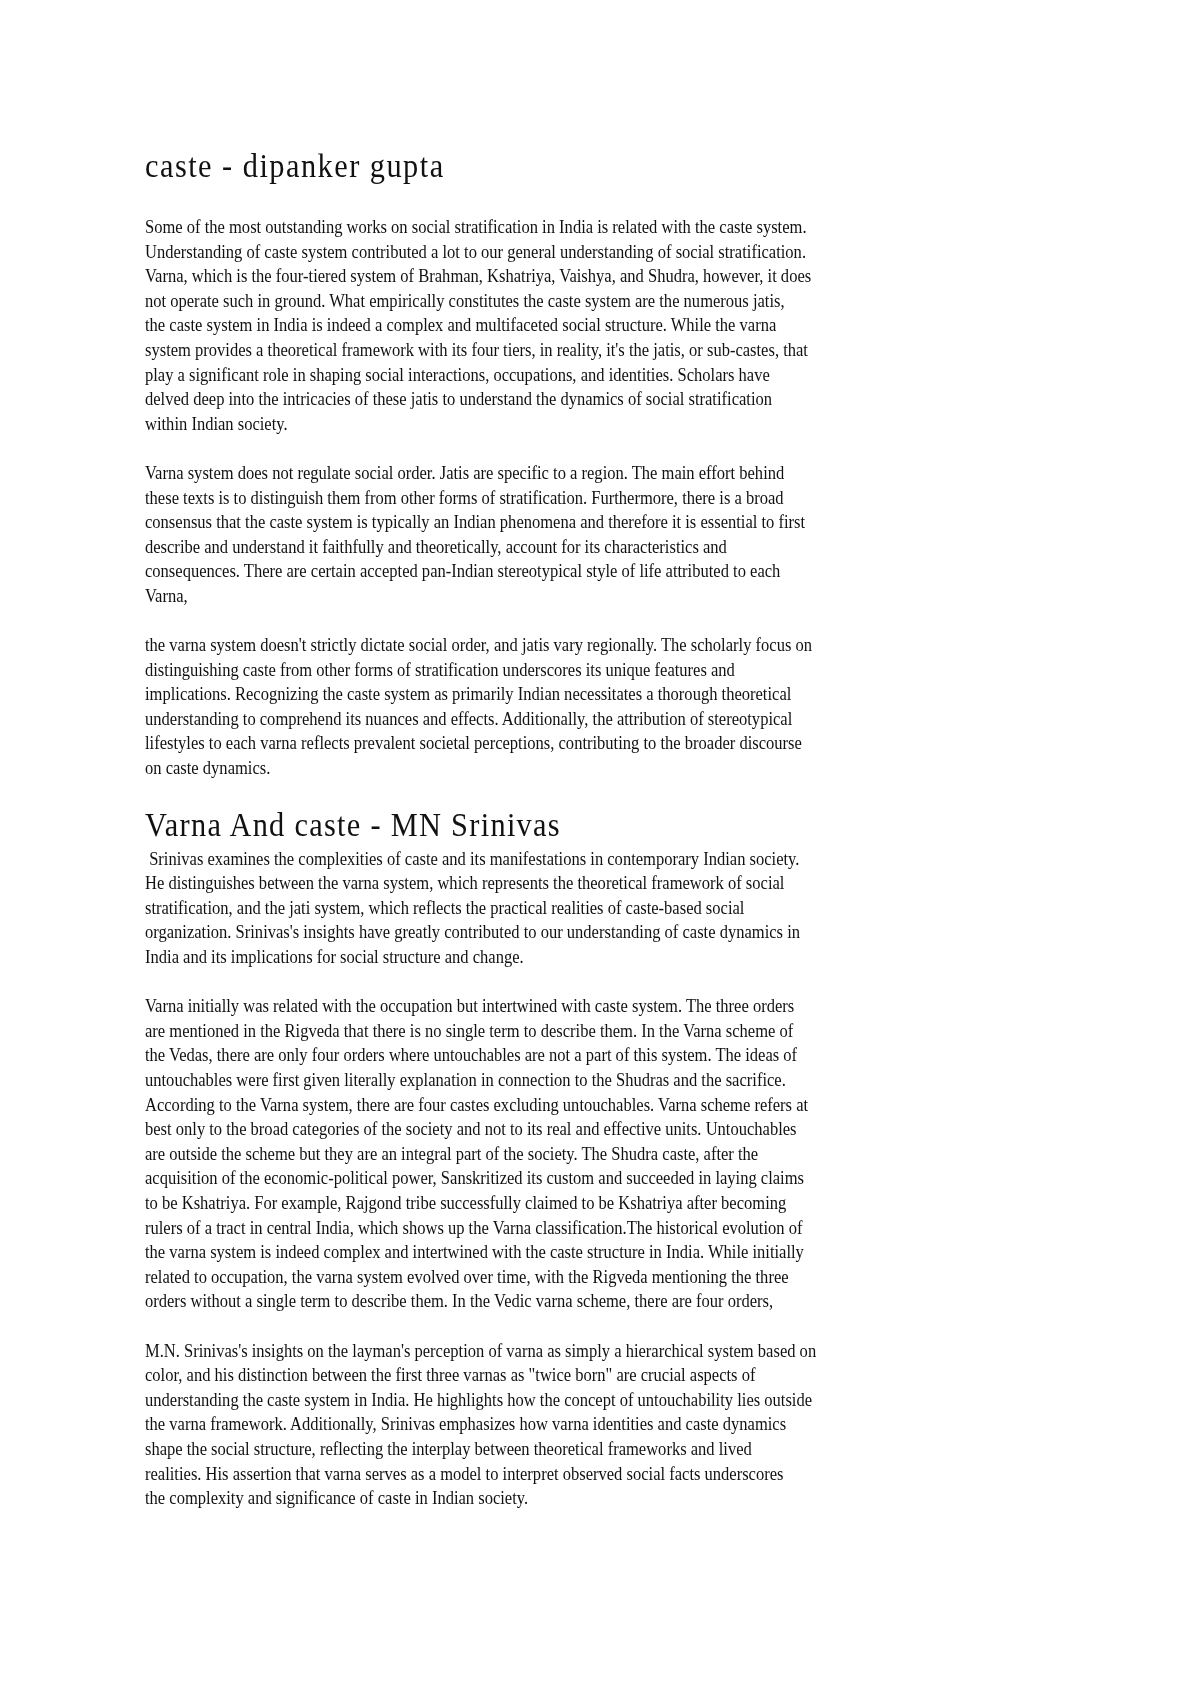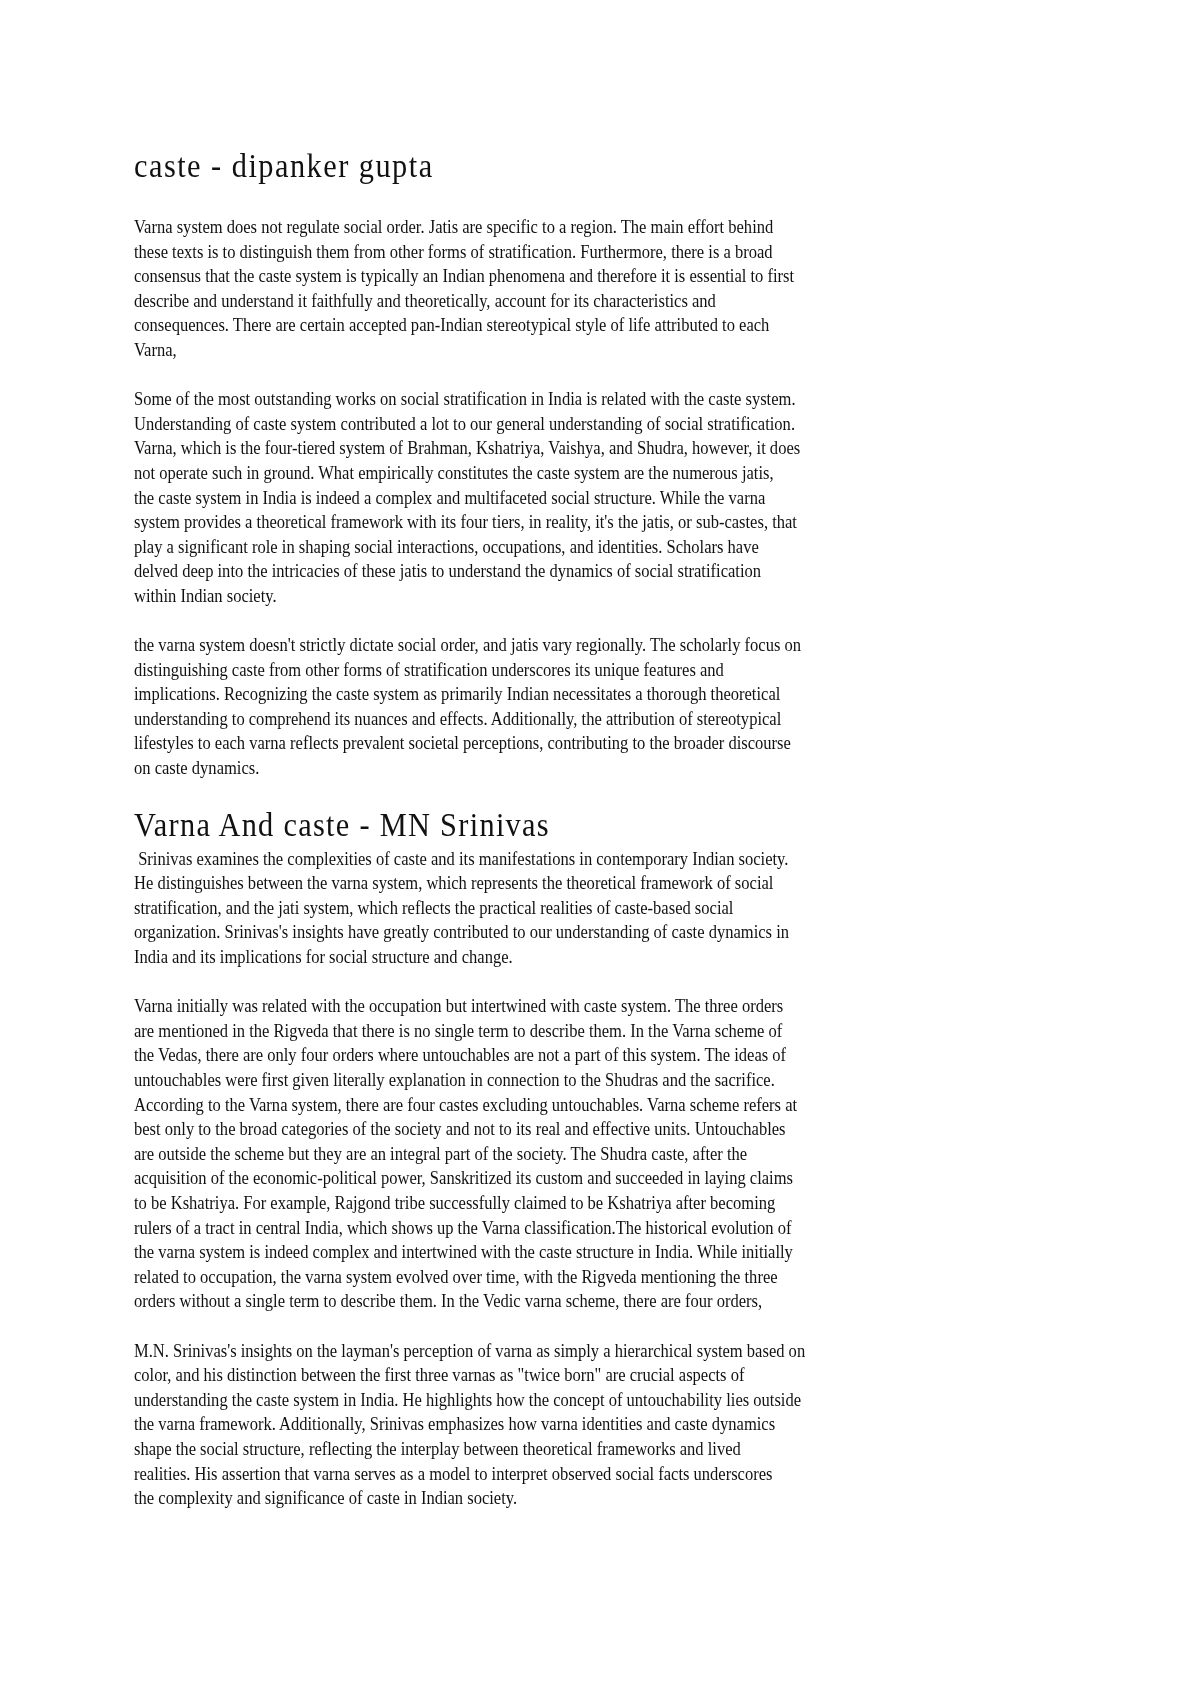--- a/index.html
+++ b/index.html
@@ -10,21 +10,21 @@
     body {
       width: 1200px;
       height: 1696px;
       position: relative;
       overflow: hidden;
       color: #111111;
       font-family: "Liberation Serif", "DejaVu Serif", serif;
     }
     .page {
       position: absolute;
-      left: 134px;
+      left: 145px;
       top: 146px;
       width: 920px;
     }
     .heading-1 {
       font-size: 33px;
       font-weight: normal;
       letter-spacing: 1.6px;
       margin: 0 0 29px 0;
       line-height: 40px;
       transform: scaleX(0.92);
@@ -57,38 +57,38 @@
   </style>
 </head>
 <body>
 
 <div class="page">
 
   <section>
     <h1 class="heading-1">caste - dipanker gupta</h1>
 
     <div class="para">
-      <span class="line">Varna system does not regulate social order. Jatis are specific to a region. The main effort behind</span>
-      <span class="line">these texts is to distinguish them from other forms of stratification. Furthermore, there is a broad</span>
-      <span class="line">consensus that the caste system is typically an Indian phenomena and therefore it is essential to first</span>
-      <span class="line">describe and understand it faithfully and theoretically, account for its characteristics and</span>
-      <span class="line">consequences. There are certain accepted pan-Indian stereotypical style of life attributed to each</span>
-      <span class="line">Varna,</span>
-    </div>
-
-    <div class="para">
       <span class="line">Some of the most outstanding works on social stratification in India is related with the caste system.</span>
       <span class="line">Understanding of caste system contributed a lot to our general understanding of social stratification.</span>
       <span class="line">Varna, which is the four-tiered system of Brahman, Kshatriya, Vaishya, and Shudra, however, it does</span>
       <span class="line">not operate such in ground. What empirically constitutes the caste system are the numerous jatis,</span>
       <span class="line">the caste system in India is indeed a complex and multifaceted social structure. While the varna</span>
       <span class="line">system provides a theoretical framework with its four tiers, in reality, it's the jatis, or sub-castes, that</span>
       <span class="line">play a significant role in shaping social interactions, occupations, and identities. Scholars have</span>
       <span class="line">delved deep into the intricacies of these jatis to understand the dynamics of social stratification</span>
       <span class="line">within Indian society.</span>
+    </div>
+
+    <div class="para">
+      <span class="line">Varna system does not regulate social order. Jatis are specific to a region. The main effort behind</span>
+      <span class="line">these texts is to distinguish them from other forms of stratification. Furthermore, there is a broad</span>
+      <span class="line">consensus that the caste system is typically an Indian phenomena and therefore it is essential to first</span>
+      <span class="line">describe and understand it faithfully and theoretically, account for its characteristics and</span>
+      <span class="line">consequences. There are certain accepted pan-Indian stereotypical style of life attributed to each</span>
+      <span class="line">Varna,</span>
     </div>
 
     <div class="para" style="margin-bottom:8px">
       <span class="line">the varna system doesn't strictly dictate social order, and jatis vary regionally. The scholarly focus on</span>
       <span class="line">distinguishing caste from other forms of stratification underscores its unique features and</span>
       <span class="line">implications. Recognizing the caste system as primarily Indian necessitates a thorough theoretical</span>
       <span class="line">understanding to comprehend its nuances and effects. Additionally, the attribution of stereotypical</span>
       <span class="line">lifestyles to each varna reflects prevalent societal perceptions, contributing to the broader discourse</span>
       <span class="line">on caste dynamics.</span>
     </div>

